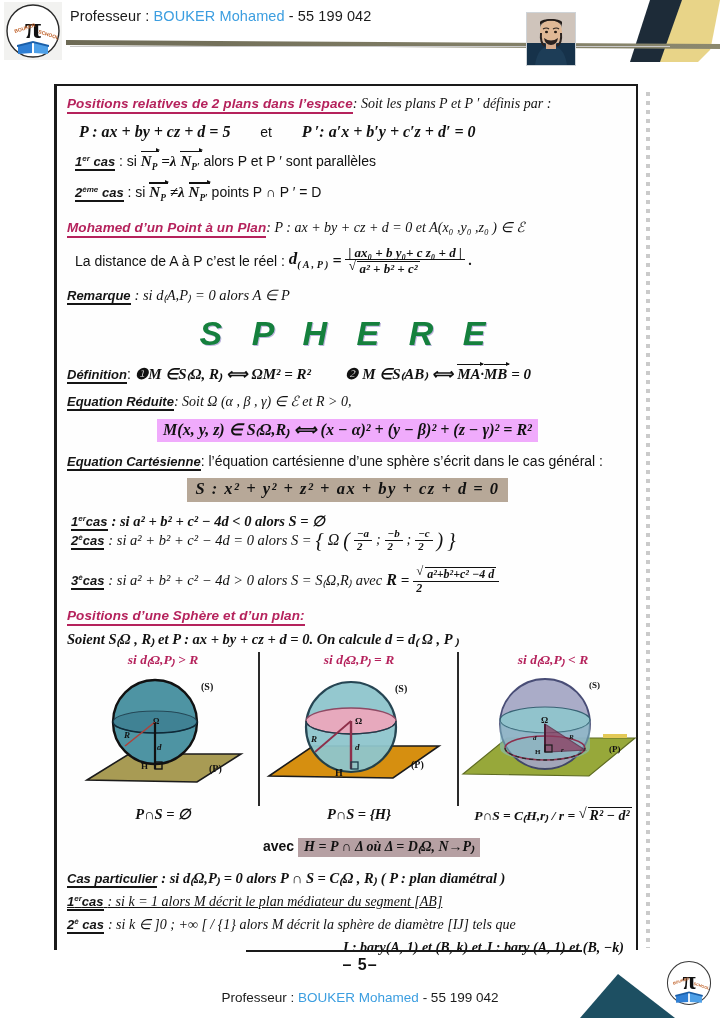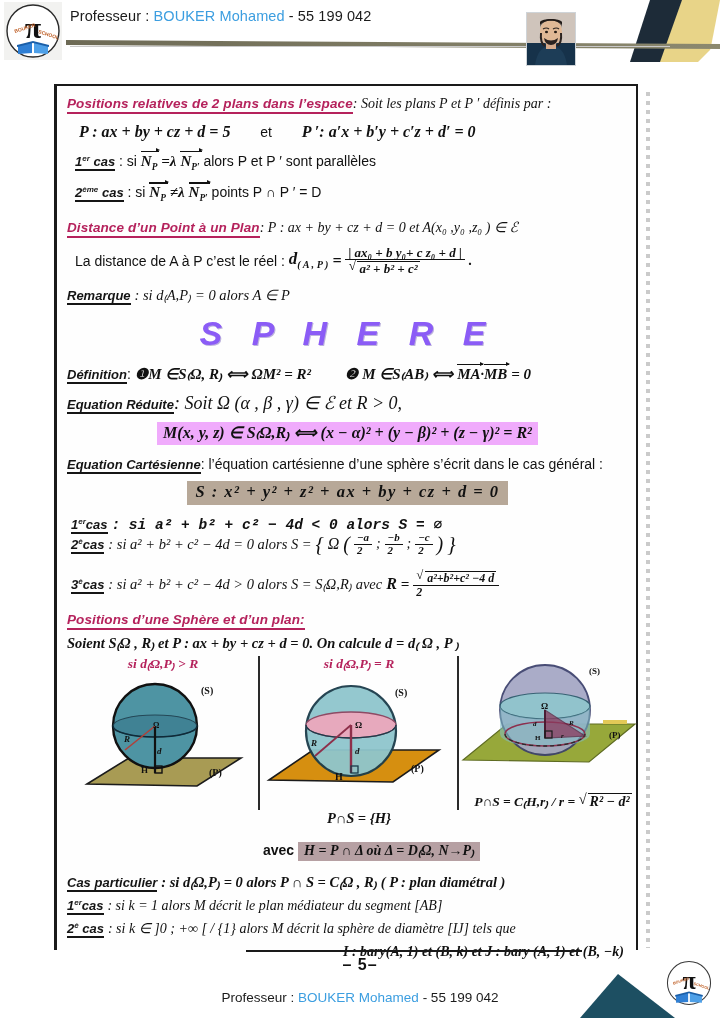--- a/index.html
+++ b/index.html
@@ -91,21 +91,21 @@
   .rad::before{content:"\221A";position:absolute;left:0;top:-1px;font-size:1.05em;}
   .rad > span{border-top:1.3px solid #111;display:inline-block;padding:0 2px;}
 
   
   .hl-yellow{background:#f0abfc;padding:3px 6px 4px 6px;display:inline-block;}
   .hl-tan{background:#b7a898;padding:3px 8px 4px 8px;display:inline-block;}
   .hl-mauve{background:#b6a0a3;padding:2px 6px 3px 6px;display:inline-block;}
 
   
   .sphere-title{
-    text-align:center;color:#8b5cf6;font-weight:bold;font-style:italic;
+    text-align:center;color:#15803d;font-weight:bold;font-style:italic;
     font-size:34px;letter-spacing:10px;
     font-family:"Liberation Sans", sans-serif;
     text-shadow:1px 1px 0 #bdb4dd;
   }
 
   
   .diagwrap{position:relative;height:212px;margin-top:4px;}
   .col{position:absolute;top:0;height:212px;}
   .col.c1{left:2px;width:188px;}
   .col.c2{left:196px;width:192px;}
@@ -220,21 +220,21 @@
   <div class="row" style="margin-top:11px;padding-left:8px;">
     <span class="ttl-dark"><span>2</span><sup>ème</sup> <span>cas</span></span>
     <span style="font-size:14px;">: si</span>
     <span class="mb" style="font-size:15px;"><span class="vec"><span>N</span><sub>P</sub></span></span>
     <span class="mb" style="font-size:15px;">≠</span><span class="mb" style="font-size:15px;">λ</span>
     <span class="mb" style="font-size:15px;"><span class="vec"><span>N</span><sub>P′</sub></span></span>
     <span style="font-size:14px;">points  P ∩ P ′ =  D</span>
   </div>
 
   <div class="row" style="margin-top:16px;">
-    <span class="ttl">Distance d’un Point à un Plan</span><span class="math" style="font-size:14px;">: P : ax + by + cz + d = 0 et  A(x₀ ,y₀ ,z₀ ) ∈ ℰ</span>
+    <span class="ttl">Mohamed d’un Point à un Plan</span><span class="math" style="font-size:14px;">: P : ax + by + cz + d = 0 et  A(x₀ ,y₀ ,z₀ ) ∈ ℰ</span>
   </div>
 
   <div class="row" style="margin-top:11px;padding-left:8px;height:34px;">
     <span style="font-size:14px;vertical-align:middle;">La distance de A à P  c’est  le réel :</span>
     <span class="mb" style="font-size:17px;vertical-align:middle;"><span>d</span><sub style="font-size:.6em">( A ,  P )</sub></span>
     <span class="mb" style="font-size:16px;vertical-align:middle;">=</span>
     <span class="frac mb" style="font-size:13px;">
       <span class="n">| ax₀ + b y₀+ c z₀ + d |</span>
       <span class="d"><span class="rad"><span>a² + b² + c²</span></span></span>
     </span>
@@ -252,38 +252,38 @@
     <span class="ttl-dark">Définition</span><span style="font-size:14px;">:</span>
     <span class="mb" style="font-size:15px;">❶</span><span class="mb" style="font-size:15px;">M ∈S₍Ω, R₎ ⟺ ΩM² = R²</span>
     <span style="display:inline-block;width:26px;"></span>
     <span class="mb" style="font-size:15px;">❷</span>
     <span class="mb" style="font-size:15px;">M ∈S₍AB₎ ⟺</span>
     <span class="mb" style="font-size:15px;"><span class="vec"><span>MA</span></span></span><span class="mb">·</span><span class="mb" style="font-size:15px;"><span class="vec"><span>MB</span></span></span>
     <span class="mb" style="font-size:15px;">= 0</span>
   </div>
 
   <div class="row" style="margin-top:12px;">
-    <span class="ttl-dark">Equation Réduite</span><span class="math" style="font-size:18px;">: Soit Ω (α , β , γ) ∈ ℰ  et R &gt; 0,</span>
+    <span class="ttl-dark">Equation Réduite</span><span class="math" style="font-size:14px;">: Soit Ω (α , β , γ) ∈ ℰ  et R &gt; 0,</span>
   </div>
 
   <div class="row" style="margin-top:10px;text-align:center;">
     <span class="hl-yellow mb" style="font-size:16px;">M(x, y, z) ∈ S₍Ω,R₎ ⟺ (x − α)² + (y − β)² + (z − γ)² = R²</span>
   </div>
 
   <div class="row" style="margin-top:12px;">
     <span class="ttl-dark">Equation Cartésienne</span><span style="font-size:14px;">: l’équation cartésienne d’une sphère s’écrit dans le cas général :</span>
   </div>
 
   <div class="row" style="margin-top:10px;text-align:center;">
     <span class="hl-tan mb" style="font-size:16.5px;letter-spacing:1.5px;">S :  x² + y² + z² + ax + by + cz + d = 0</span>
   </div>
 
   <div class="row" style="margin-top:12px;padding-left:4px;">
     <span class="ttl-dark"><span>1</span><sup>er</sup><span>cas</span></span>
-    <span class="math" style="font-size:14.5px;font-weight:bold;font-family:Liberation Mono, monospace;">: si  a² + b² + c² − 4d &lt; 0    alors  S = ∅</span>
+    <span class="math" style="font-size:14.5px;font-weight:bold;">: si  a² + b² + c² − 4d &lt; 0    alors  S = ∅</span>
   </div>
 
   <div class="row" style="padding-left:4px;height:32px;">
     <span class="ttl-dark" style="vertical-align:middle;"><span>2</span><sup>è</sup><span>cas</span></span>
     <span class="math" style="font-size:14.5px;vertical-align:middle;">: si  a² + b² + c² − 4d  = 0   alors  S  =</span>
     <span class="math" style="font-size:21px;vertical-align:middle;">{</span>
     <span class="math" style="font-size:16px;vertical-align:middle;">Ω</span>
     <span class="math" style="font-size:20px;vertical-align:middle;">(</span>
     <span class="frac mb" style="font-size:11px;vertical-align:middle;"><span class="n">−a</span><span class="d">2</span></span>
     <span class="math" style="vertical-align:middle;">;</span>
@@ -329,20 +329,21 @@
           <line x1="86" y1="50" x2="56" y2="74" stroke="#b0413a" stroke-width="1.6"></line>
           <rect x="86" y="90" width="7" height="7" fill="none" stroke="#111" stroke-width="1.4"></rect>
           <text x="84" y="52" font-size="8" font-weight="bold" font-family="Liberation Serif, serif" fill="#111">Ω</text>
           <text x="55" y="66" font-size="9" font-weight="bold" font-style="italic" font-family="Liberation Serif, serif" fill="#111">R</text>
           <text x="88" y="78" font-size="9" font-weight="bold" font-style="italic" font-family="Liberation Serif, serif" fill="#111">d</text>
           <text x="72" y="97" font-size="9" font-weight="bold" font-family="Liberation Serif, serif" fill="#111">H</text>
           <text x="132" y="18" font-size="10" font-weight="bold" font-family="Liberation Serif, serif" fill="#111">(S)</text>
           <text x="140" y="100" font-size="10" font-weight="bold" font-family="Liberation Serif, serif" fill="#111">(P)</text>
         </svg>
       </div>
+      <div class="concl">P∩S = ∅</div>
     </div>
 
     <div class="col c2">
       <div class="cap">si  d₍Ω,P₎ =  R</div>
       <div class="figbox">
         <svg width="192" height="130" viewBox="0 0 192 130">
           <polygon points="6,104 50,74 176,74 130,106" fill="#d68f10" stroke="#1b1b1b" stroke-width="1.6"></polygon>
           <circle cx="88" cy="55" r="45" fill="#8fc6cd" stroke="#1b3c4a" stroke-width="2.2" opacity=".95"></circle>
           <ellipse cx="88" cy="49" rx="45" ry="13" fill="#e7a9bd" stroke="#8d4a64" stroke-width="1.3"></ellipse>
           <path d="M43 49 a45 13 0 0 0 90 0" fill="none" stroke="#1b3c4a" stroke-width="1.3"></path>
@@ -354,20 +355,21 @@
           <text x="92" y="78" font-size="9" font-weight="bold" font-style="italic" font-family="Liberation Serif, serif" fill="#111">d</text>
           <text x="72" y="104" font-size="10" font-weight="bold" font-family="Liberation Serif, serif" fill="#111">H</text>
           <text x="132" y="20" font-size="10" font-weight="bold" font-family="Liberation Serif, serif" fill="#111">(S)</text>
           <text x="148" y="96" font-size="10" font-weight="bold" font-family="Liberation Serif, serif" fill="#111">(P)</text>
         </svg>
       </div>
       <div class="concl">P∩S = {H}</div>
     </div>
 
     <div class="col c3">
+      <div class="cap">si  d₍Ω,P₎ &lt; R</div>
       <div class="figbox">
         <svg width="184" height="130" viewBox="0 0 184 130">
           <polygon points="2,102 46,66 174,66 128,104" fill="#97a83a" stroke="#5e6b22" stroke-width="1.2"></polygon>
           <rect x="142" y="62" width="24" height="4" fill="#e3c957"></rect>
           <circle cx="84" cy="52" r="45" fill="#a3a6c4" stroke="#3a3f6b" stroke-width="1.8" opacity=".92"></circle>
           <ellipse cx="84" cy="48" rx="45" ry="13" fill="#8fc6cd" stroke="#2c5a6b" stroke-width="1.2" opacity=".9"></ellipse>
           <path d="M39 48 a45 13 0 0 0 90 0 l0 28 a45 13 0 0 1 -90 0 Z" fill="#7fc0c9" opacity=".55"></path>
           <ellipse cx="84" cy="76" rx="40" ry="12" fill="none" stroke="#8d2f4e" stroke-width="1.4"></ellipse>
           <path d="M44 76 a40 12 0 0 0 80 0" fill="none" stroke="#2a2a2a" stroke-width="1.3" stroke-dasharray="4,3"></path>
           <polygon points="84,52 84,80 124,78" fill="#8b3a5d" opacity=".75" stroke="#5e2340" stroke-width="1.2"></polygon>
@@ -393,21 +395,21 @@
     <span style="font-size:14px;font-weight:bold;">avec</span>
     <span class="hl-mauve mb" style="font-size:14px;">H = P ∩ Δ  où  Δ = D₍Ω, N→P₎</span>
   </div>
 
   <div class="row" style="margin-top:14px;">
     <span class="ttl-dark">Cas particulier</span>
     <span class="math" style="font-size:14.5px;font-weight:bold;">: si  d₍Ω,P₎ = 0  alors  P ∩ S = C₍Ω , R₎ ( P : plan diamétral )</span>
   </div>
 
 
-  <div class="row" style="margin-top:8px;">
+  <div class="row" style="margin-top:8px;text-decoration:underline;">
     <span class="ttl-dark"><span>1</span><sup>er</sup><span>cas</span></span>
     <span class="math" style="font-size:14px;">: si  k = 1  alors   M  décrit le plan médiateur du segment  [AB]</span>
   </div>
 
   <div class="row" style="margin-top:8px;">
     <span class="ttl-dark"><span>2</span><sup>è</sup> <span>cas</span></span>
     <span class="math" style="font-size:14px;">: si  k ∈ ]0 ; +∞ [ / {1}   alors   M  décrit la sphère de diamètre [IJ]   tels que</span>
   </div>
 
   <div class="row" style="margin-top:8px;text-align:right;padding-right:4px;">

